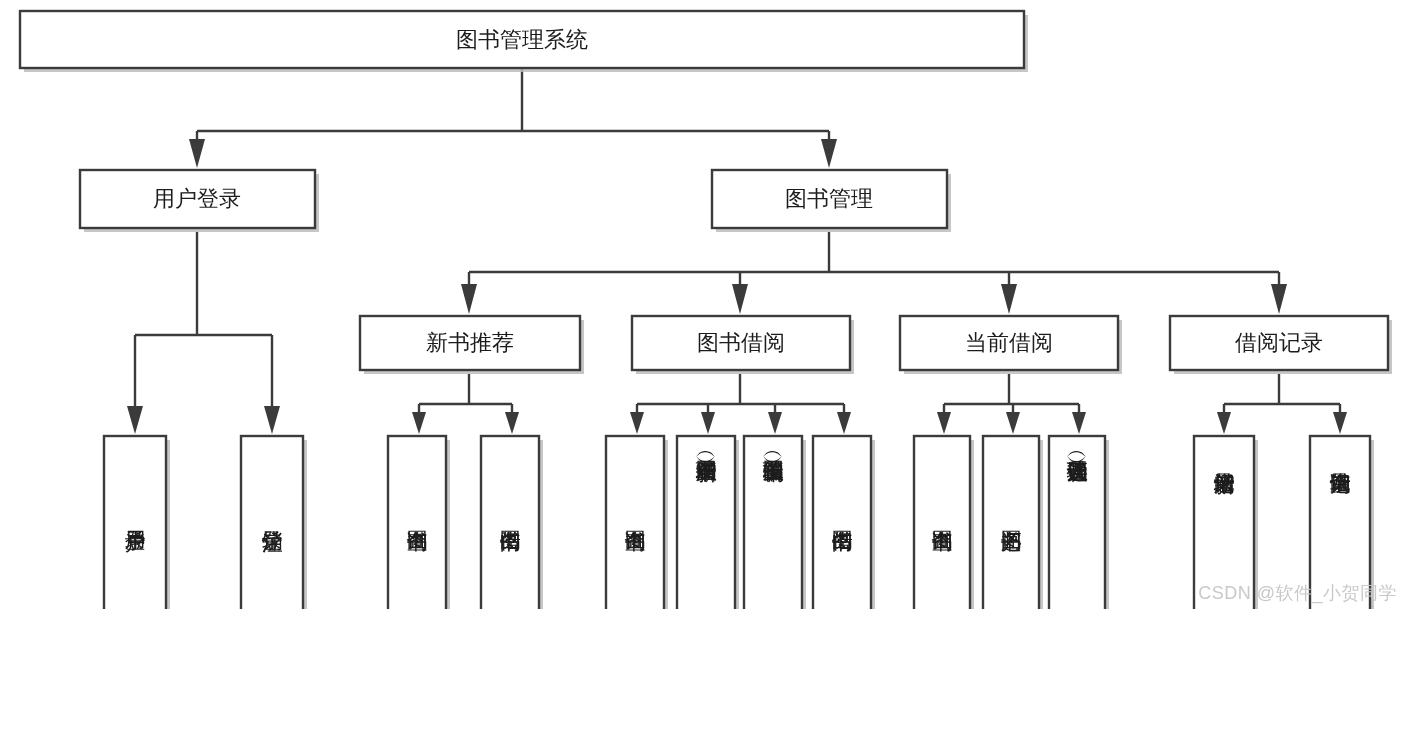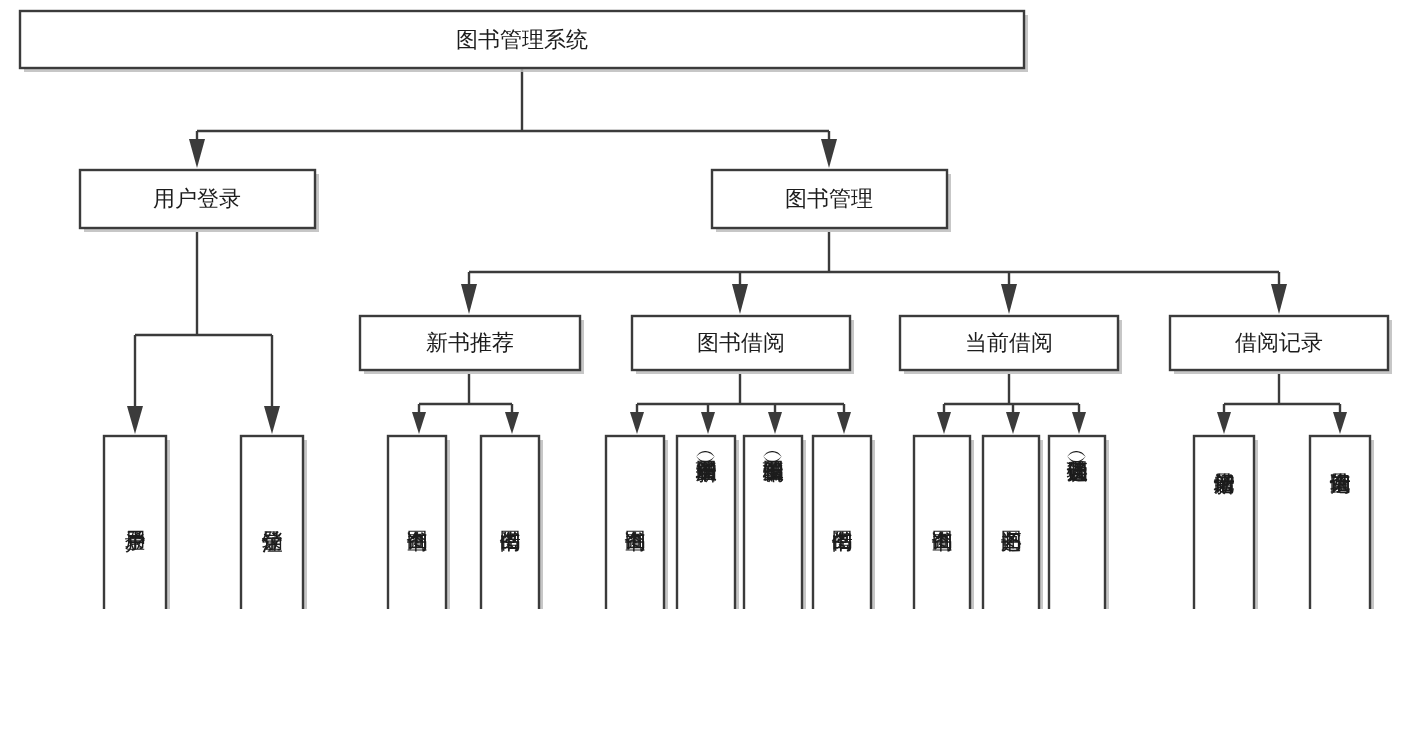--- a/index.html
+++ b/index.html
@@ -282,13 +282,14 @@
   <div class="vlabel-wrap" style="left:1049px; top:436px; width:56px; height:296px;">
     <span class="vlabel" style="margin-top:8px;">确认归还（管理员）</span>
   </div>
   <div class="vlabel-wrap" style="left:1194px; top:436px; width:60px; height:296px;">
     <span class="vlabel" style="margin-top:20px;">新增借阅记录</span>
   </div>
   <div class="vlabel-wrap" style="left:1310px; top:436px; width:60px; height:296px;">
     <span class="vlabel" style="margin-top:20px;">查询借阅记录</span>
   </div>
 
+  <div class="watermark">CSDN @软件_小贺同学</div>
 </div>
 
 </body></html>

